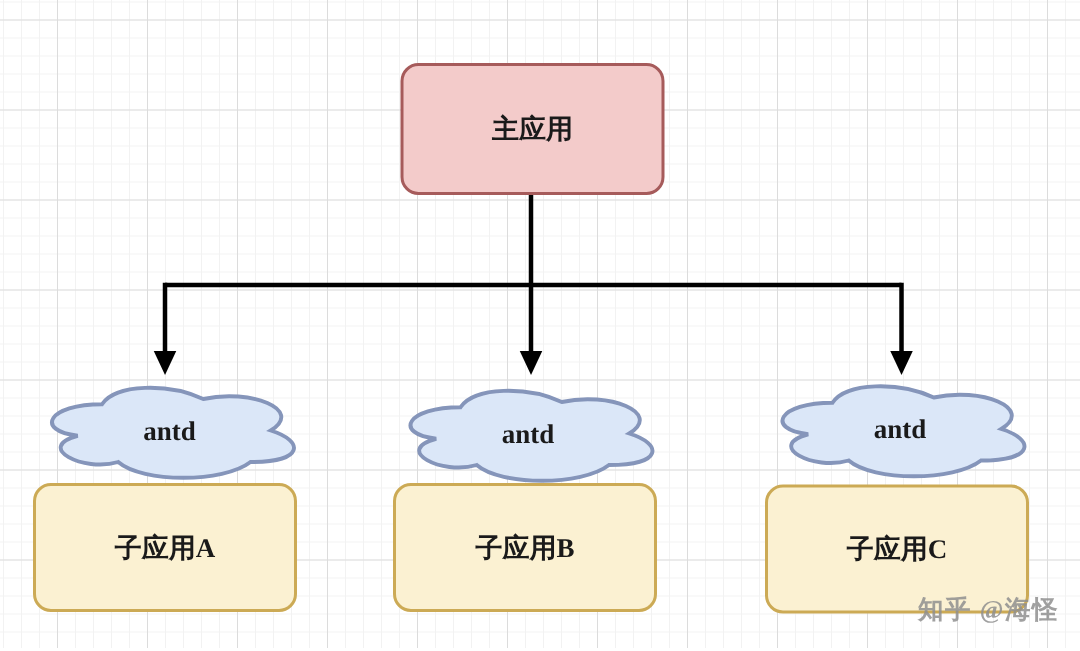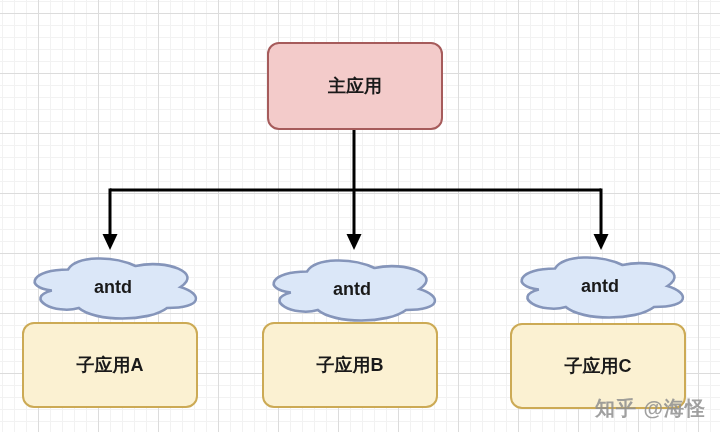--- a/index.html
+++ b/index.html
@@ -23,20 +23,21 @@
     height: 432px;
     overflow: hidden;
     background-color: #ffffff;
     background-image:
       linear-gradient(#dcdcdc 1px, transparent 1px),
       linear-gradient(90deg, #dcdcdc 1px, transparent 1px),
       linear-gradient(#f2f2f2 1px, transparent 1px),
       linear-gradient(90deg, #f2f2f2 1px, transparent 1px);
     background-size: 60px 60px, 60px 60px, 12px 12px, 12px 12px;
     background-position: 38px 13px, 38px 13px, 2px 1px, 2px 1px;
+    font-family: Liberation Serif, serif;
   }
 
   .connectors {
     position: absolute;
     left: 0; top: 0;
     width: 720px; height: 434px;
     z-index: 1;
   }
 
   .node {
@@ -84,21 +85,21 @@
     font-weight: bold;
     font-size: 18px;
     color: var(--label);
   }
 
   .watermark {
     position: absolute;
     right: 14px;
     top: 395px;
     z-index: 3;
-    font-size: 20px;
+    font-size: 17px;
     font-weight: bold;
     letter-spacing: 1px;
     color: var(--watermark);
     opacity: 0.85;
   }
 </style>
 </head>
 <body>
 
 <div class="canvas">

